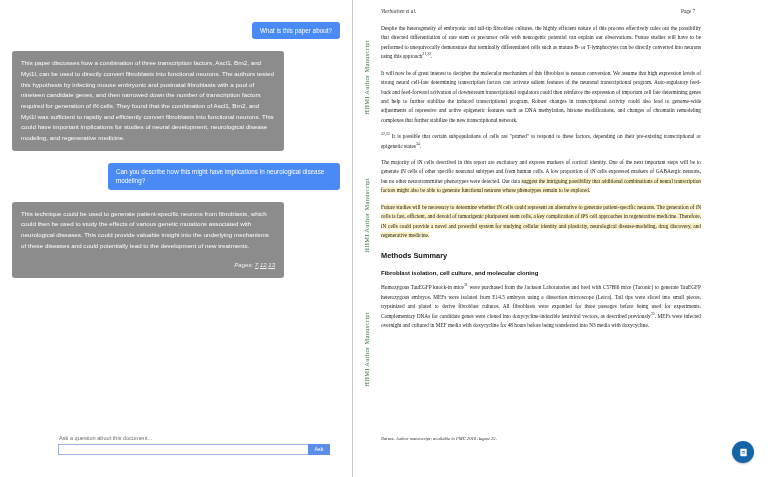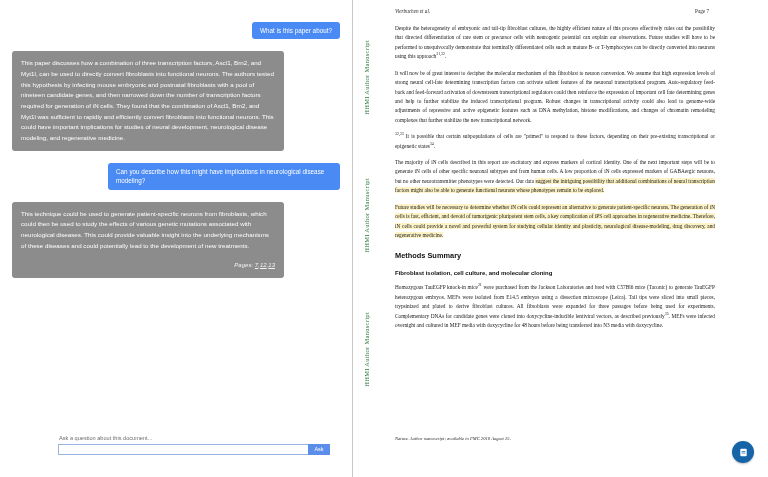--- a/index.html
+++ b/index.html
@@ -141,21 +141,21 @@
     color: #2f7a3f;
     letter-spacing: 0.3px;
     white-space: nowrap;
   }
   .rail-label.a { top: 40px; }
   .rail-label.b { top: 178px; }
   .rail-label.c { top: 312px; }
 
   .page {
     position: absolute;
-    left: 42px; top: 0;
+    left: 28px; top: 0;
     width: 330px;
     height: 477px;
     padding: 8px 10px 0 0;
     font-family: "Liberation Serif", serif;
   }
   .page-header {
     display: flex;
     justify-content: space-between;
     align-items: baseline;
     font-size: 5.2px;

